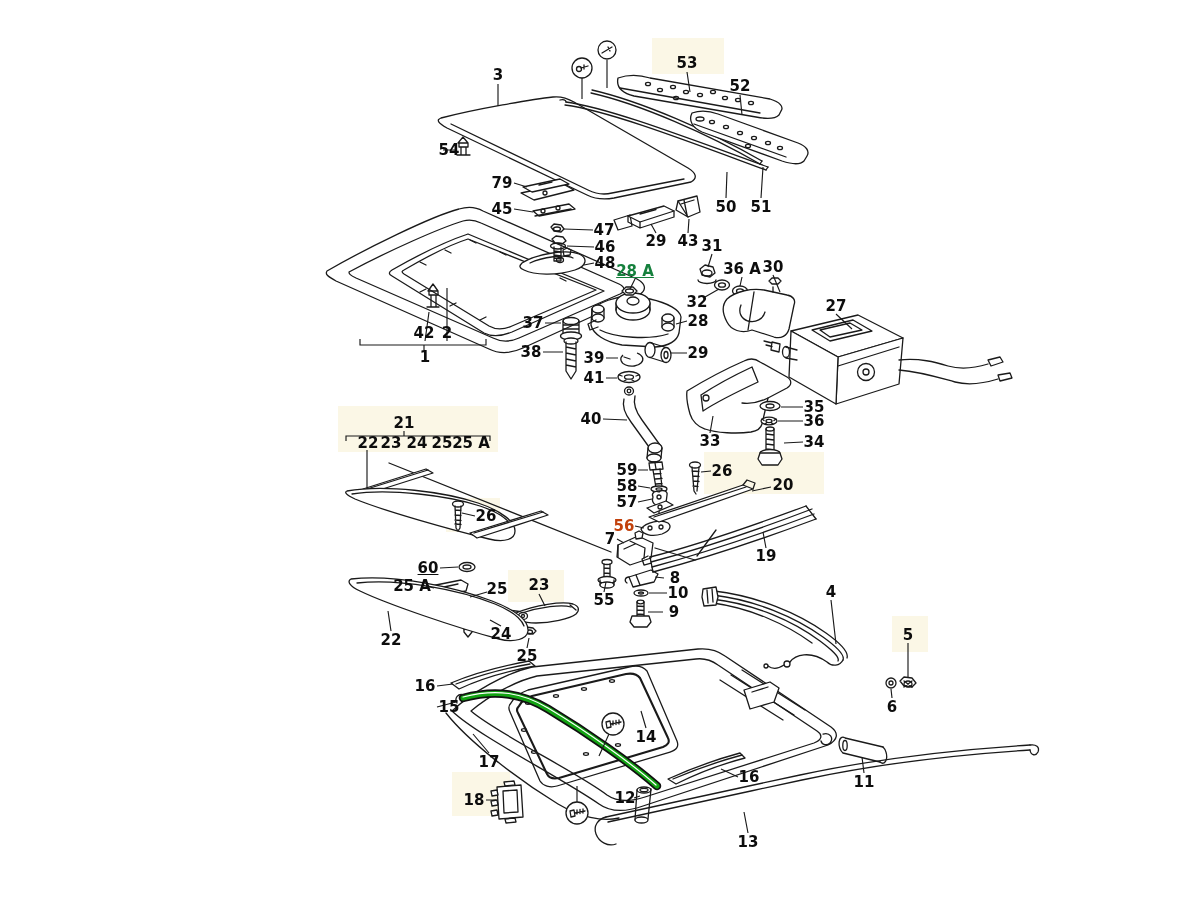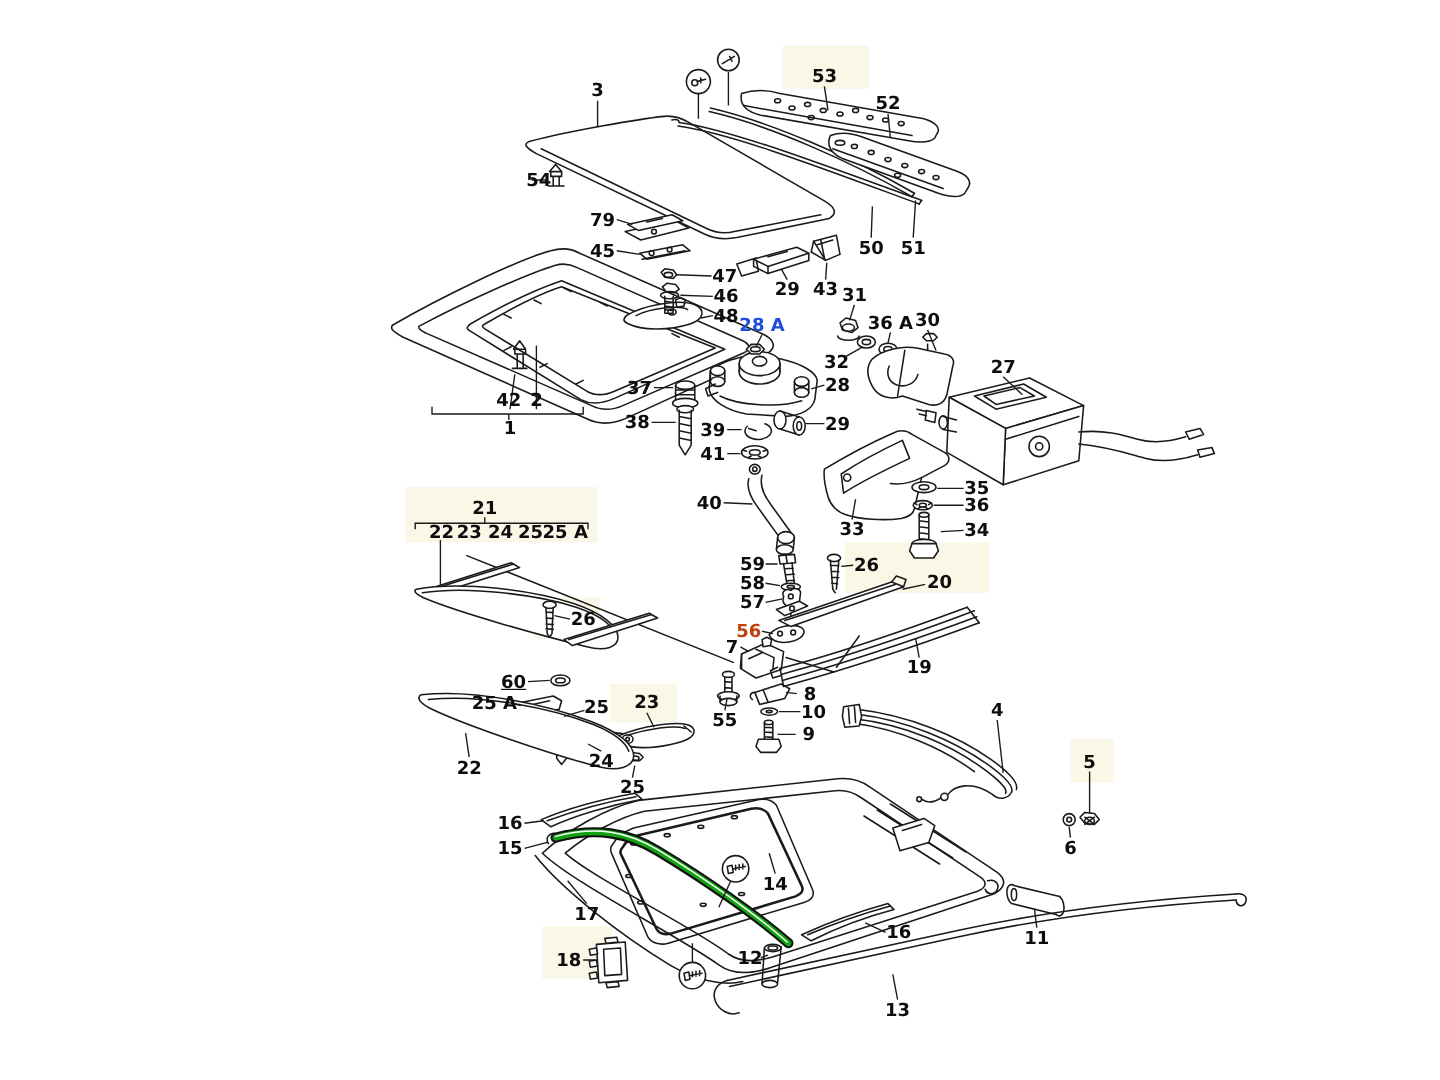--- a/index.html
+++ b/index.html
@@ -482,21 +482,21 @@
       <span class="part-label" style="left: 687px; top: 63px; color: rgb(13, 13, 13);">53</span>
       <span class="part-label" style="left: 740px; top: 86px; color: rgb(13, 13, 13);">52</span>
       <span class="part-label" style="left: 424px; top: 333px; color: rgb(13, 13, 13);">42</span>
       <span class="part-label" style="left: 447px; top: 333px; color: rgb(13, 13, 13);">2</span>
       <span class="part-label" style="left: 425px; top: 357px; color: rgb(13, 13, 13);">1</span>
       <span class="part-label" style="left: 533px; top: 323px; color: rgb(13, 13, 13);">37</span>
       <span class="part-label" style="left: 531px; top: 352px; color: rgb(13, 13, 13);">38</span>
       <span class="part-label" style="left: 594px; top: 358px; color: rgb(13, 13, 13);">39</span>
       <span class="part-label" style="left: 594px; top: 378px; color: rgb(13, 13, 13);">41</span>
       <span class="part-label" style="left: 591px; top: 419px; color: rgb(13, 13, 13);">40</span>
-      <span class="part-label" style="left: 635px; top: 271px; color: #1d4ed8;">28 A</span>
+      <span class="part-label" style="left: 635px; top: 271px; color: #15803d; text-decoration: underline;">28 A</span>
       <span class="part-label" style="left: 698px; top: 321px; color: rgb(13, 13, 13);">28</span>
       <span class="part-label" style="left: 698px; top: 353px; color: rgb(13, 13, 13);">29</span>
       <span class="part-label" style="left: 712px; top: 246px; color: rgb(13, 13, 13);">31</span>
       <span class="part-label" style="left: 697px; top: 302px; color: rgb(13, 13, 13);">32</span>
       <span class="part-label" style="left: 742px; top: 269px; color: rgb(13, 13, 13);">36 A</span>
       <span class="part-label" style="left: 773px; top: 267px; color: rgb(13, 13, 13);">30</span>
       <span class="part-label" style="left: 836px; top: 306px; color: rgb(13, 13, 13);">27</span>
       <span class="part-label" style="left: 710px; top: 441px; color: rgb(13, 13, 13);">33</span>
       <span class="part-label" style="left: 814px; top: 407px; color: rgb(13, 13, 13);">35</span>
       <span class="part-label" style="left: 814px; top: 421px; color: rgb(13, 13, 13);">36</span>
@@ -524,21 +524,21 @@
       <span class="part-label" style="left: 675px; top: 578px; color: rgb(13, 13, 13);">8</span>
       <span class="part-label" style="left: 678px; top: 593px; color: rgb(13, 13, 13);">10</span>
       <span class="part-label" style="left: 674px; top: 612px; color: rgb(13, 13, 13);">9</span>
       <span class="part-label" style="left: 722px; top: 471px; color: rgb(13, 13, 13);">26</span>
       <span class="part-label" style="left: 783px; top: 485px; color: rgb(13, 13, 13);">20</span>
       <span class="part-label" style="left: 766px; top: 556px; color: rgb(13, 13, 13);">19</span>
       <span class="part-label" style="left: 831px; top: 592px; color: rgb(13, 13, 13);">4</span>
       <span class="part-label" style="left: 908px; top: 635px; color: rgb(13, 13, 13);">5</span>
       <span class="part-label" style="left: 892px; top: 707px; color: rgb(13, 13, 13);">6</span>
       <span class="part-label" style="left: 425px; top: 686px; color: rgb(13, 13, 13);">16</span>
-      <span class="part-label" style="left: 425px; top: 707px; color: rgb(13, 13, 13);">15</span>
+      <span class="part-label" style="left: 449px; top: 707px; color: rgb(13, 13, 13);">15</span>
       <span class="part-label" style="left: 489px; top: 762px; color: rgb(13, 13, 13);">17</span>
       <span class="part-label" style="left: 474px; top: 800px; color: rgb(13, 13, 13);">18</span>
       <span class="part-label" style="left: 646px; top: 737px; color: rgb(13, 13, 13);">14</span>
       <span class="part-label" style="left: 625px; top: 798px; color: rgb(13, 13, 13);">12</span>
       <span class="part-label" style="left: 749px; top: 777px; color: rgb(13, 13, 13);">16</span>
       <span class="part-label" style="left: 864px; top: 782px; color: rgb(13, 13, 13);">11</span>
       <span class="part-label" style="left: 748px; top: 842px; color: rgb(13, 13, 13);">13</span>
     </div>
 </div>
 

